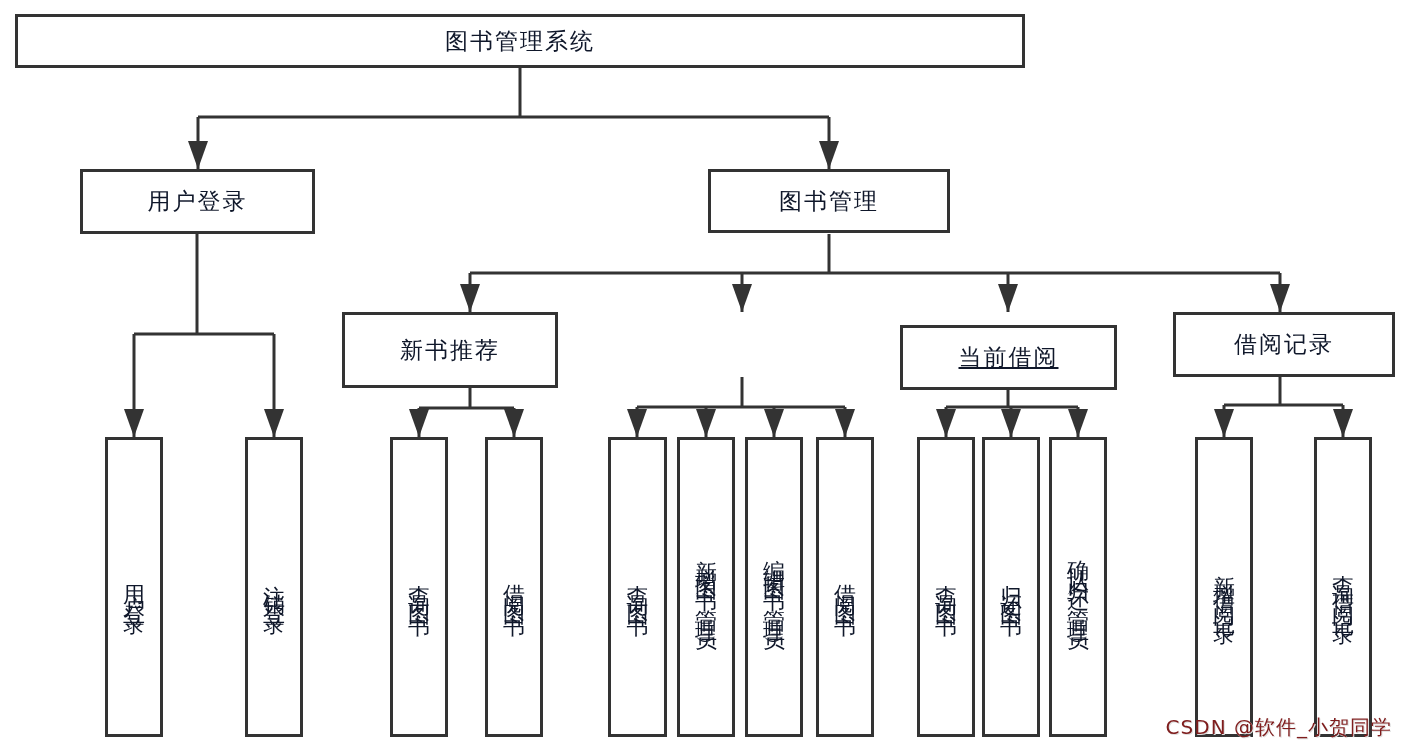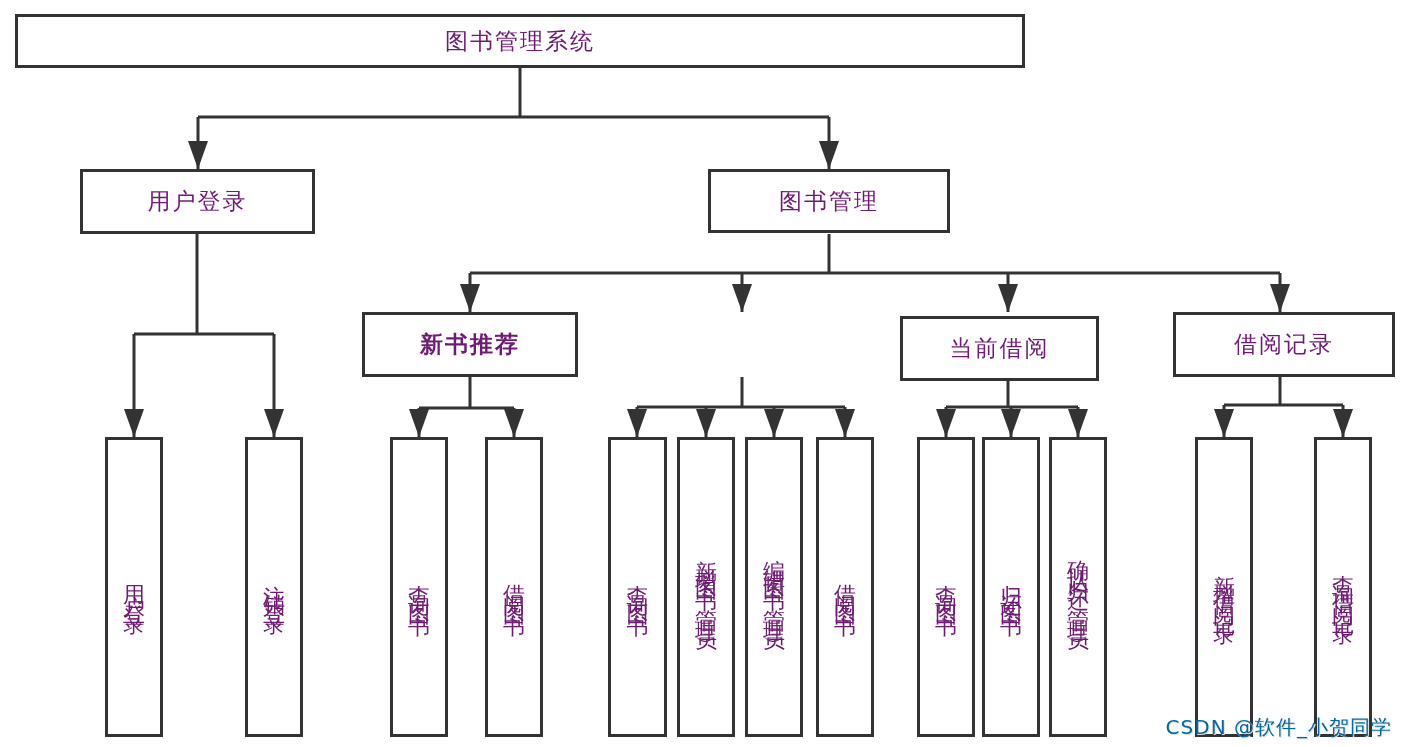--- a/index.html
+++ b/index.html
@@ -19,41 +19,41 @@
     pointer-events: none;
   }
   .node {
     position: absolute;
     box-sizing: border-box;
     background: #ffffff;
     border: 3px solid #333333;
     display: flex;
     align-items: center;
     justify-content: center;
-    color: #701a75;
+    color: #0f172a;
   }
   .box-h {
     font-size: 23px;
     letter-spacing: 2px;
     white-space: nowrap;
   }
   .box-v {
     writing-mode: vertical-rl;
     text-orientation: mixed;
     font-size: 22px;
     letter-spacing: 10px;
     line-height: 1;
     white-space: nowrap;
   }
   .watermark {
     position: absolute;
     right: 13px;
     bottom: 6px;
     font-size: 20px;
-    color: #0369a1;
+    color: #7f1d1d;
     text-shadow: 1px 1px 0 #dedede;
     letter-spacing: 1px;
     white-space: nowrap;
   }
 </style>
 </head>
 <body>
 
 <div class="stage">
 
@@ -105,22 +105,22 @@
       <line x1="1224" y1="405" x2="1224" y2="437" marker-end="url(#arw)"></line>
       <line x1="1343" y1="405" x2="1343" y2="437" marker-end="url(#arw)"></line>
     </g>
   </svg>
 
   <div class="node box-h" style="left:15px; top:14px; width:1010px; height:54px;">图书管理系统</div>
 
   <div class="node box-h" style="left:80px; top:169px; width:235px; height:65px;">用户登录</div>
   <div class="node box-h" style="left:708px; top:169px; width:242px; height:64px;">图书管理</div>
 
-  <div class="node box-h" style="left:362px; top:312px; width:216px; height:65px;font-weight:bold;">新书推荐</div>
-  <div class="node box-h" style="left:900px; top:316px; width:199px; height:65px;">当前借阅</div>
+  <div class="node box-h" style="left:342px; top:312px; width:216px; height:76px;">新书推荐</div>
+  <div class="node box-h" style="left:900px; top:325px; width:217px; height:65px;text-decoration:underline;">当前借阅</div>
   <div class="node box-h" style="left:1173px; top:312px; width:222px; height:65px;">借阅记录</div>
 
   <div class="node box-v" style="left:105px; top:437px; width:58px; height:300px;">用户登录</div>
   <div class="node box-v" style="left:245px; top:437px; width:58px; height:300px;">注销登录</div>
 
   <div class="node box-v" style="left:390px; top:437px; width:58px; height:300px;">查询图书</div>
   <div class="node box-v" style="left:485px; top:437px; width:58px; height:300px;">借阅图书</div>
 
   <div class="node box-v" style="left:608px; top:437px; width:59px; height:300px;">查询图书</div>
   <div class="node box-v" style="left:677px; top:437px; width:58px; height:300px;">新增图书（管理员）</div>

